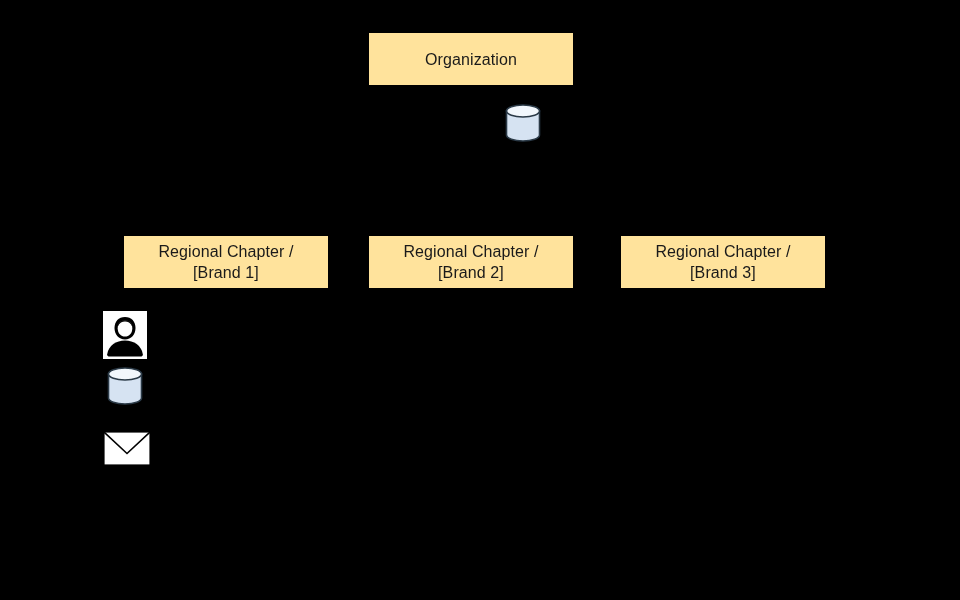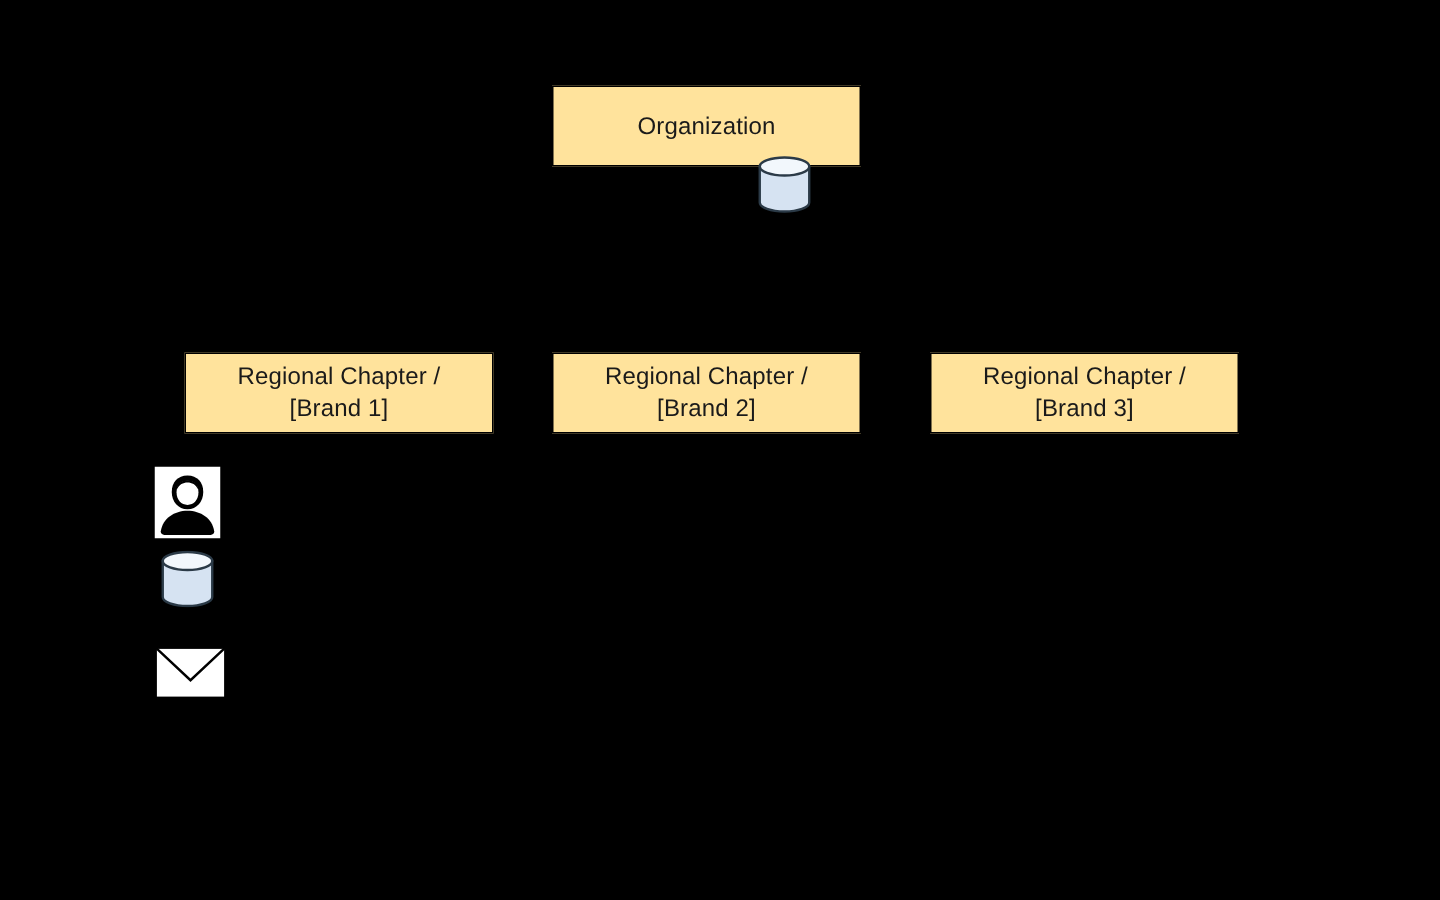--- a/index.html
+++ b/index.html
@@ -37,21 +37,21 @@
     white-space: pre-line;
     letter-spacing: 0.1px;
   }
   .node-label {
     display: block;
     width: 100%;
     padding: 0 6px;
     box-sizing: border-box;
   }
 
-  #org-box      { left: 368px; top: 57px;  width: 206px; height: 54px; align-items: center; }
+  #org-box      { left: 368px; top: 32px;  width: 206px; height: 54px; align-items: center; }
   #chapter-box-0{ left: 123px; top: 235px; width: 206px; height: 54px; }
   #chapter-box-1{ left: 368px; top: 235px; width: 206px; height: 54px; }
   #chapter-box-2{ left: 620px; top: 235px; width: 206px; height: 54px; }
 
   
   .icon-wrap {
     position: absolute;
     line-height: 0;
   }
   #org-database-icon    { left: 505px; top: 104px; width: 36px; height: 38px; }

